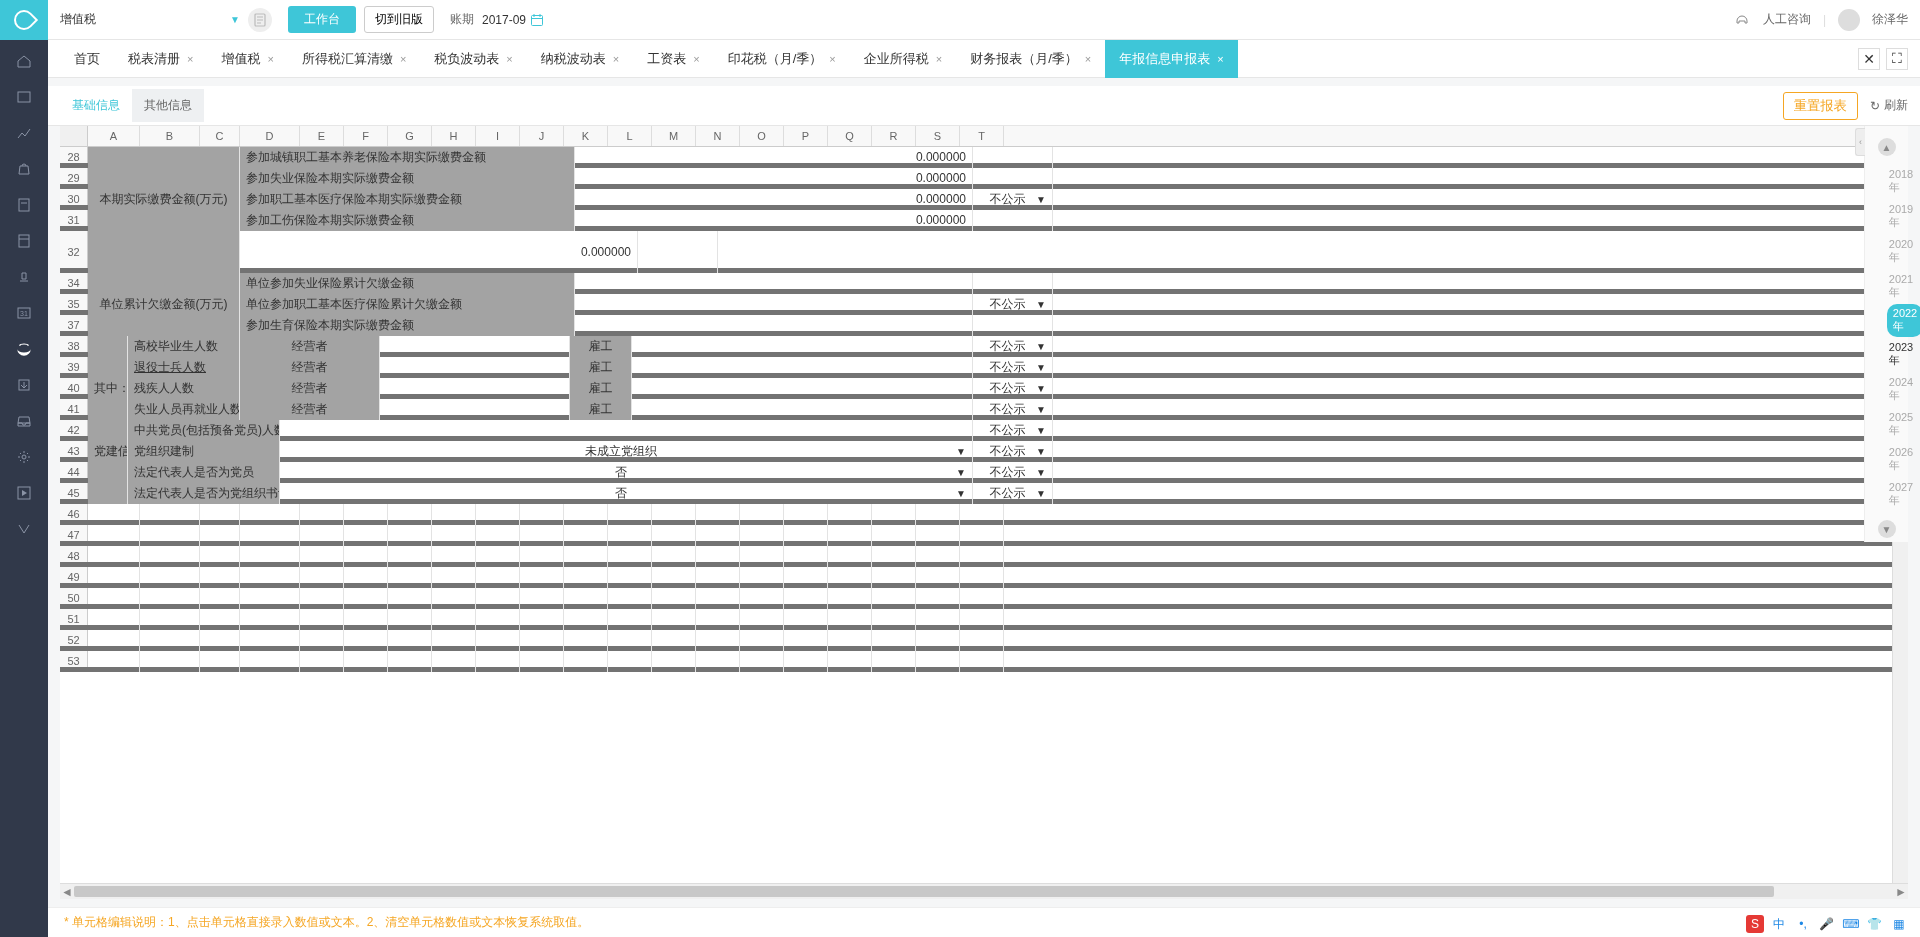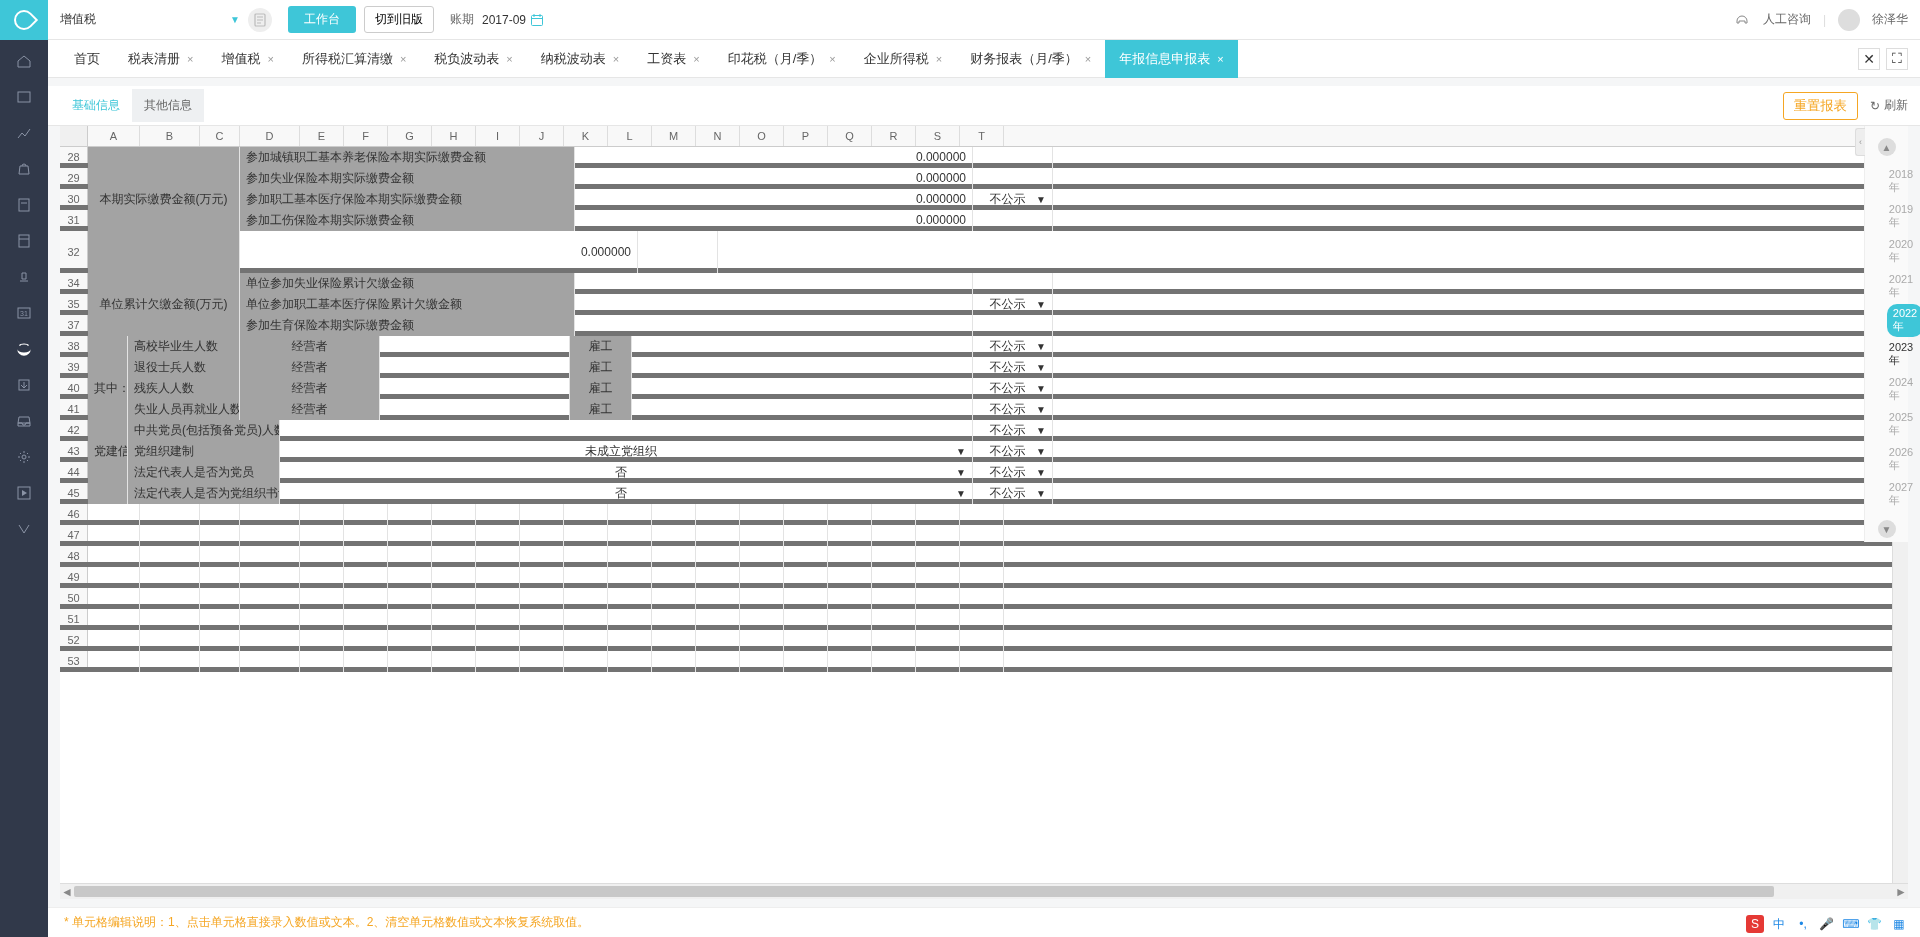--- a/index.html
+++ b/index.html
@@ -375,21 +375,21 @@
             <div class="cell bg-header" style="width: 112px;">高校毕业生人数</div>
             <div class="cell bg-header text-center" style="width: 140px;">经营者</div>
             <div class="cell" style="width: 190px;"></div>
             <div class="cell bg-header text-center" style="width: 62px;">雇工</div>
             <div class="cell" style="width: 341px;"></div>
             <div class="cell text-center" style="width: 80px;">不公示<span class="dropdown-arrow">▼</span></div>
           </div>
           <div class="row">
             <div class="rh">39</div>
             <div class="cell bg-header text-center" style="width: 40px;"></div>
-            <div class="cell bg-header" style="width: 112px;">退役士兵人数</div>
+            <div class="cell bg-header" style="width: 112px; text-decoration: underline;">退役士兵人数</div>
             <div class="cell bg-header text-center" style="width: 140px;">经营者</div>
             <div class="cell" style="width: 190px;"></div>
             <div class="cell bg-header text-center" style="width: 62px;">雇工</div>
             <div class="cell" style="width: 341px;"></div>
             <div class="cell text-center" style="width: 80px;">不公示<span class="dropdown-arrow">▼</span></div>
           </div>
           <div class="row">
             <div class="rh">40</div>
             <div class="cell bg-header text-center" style="width: 40px;">其中：</div>
             <div class="cell bg-header" style="width: 112px;">残疾人人数</div>

